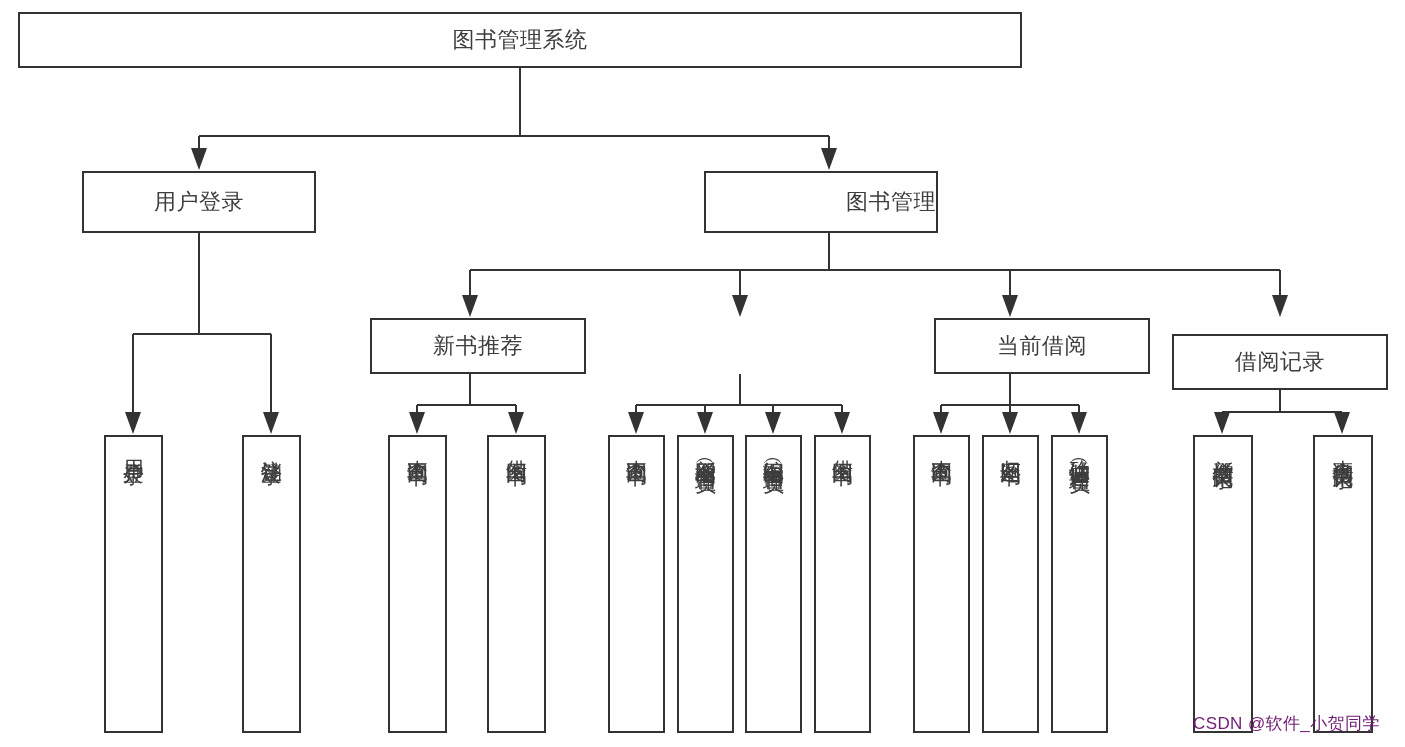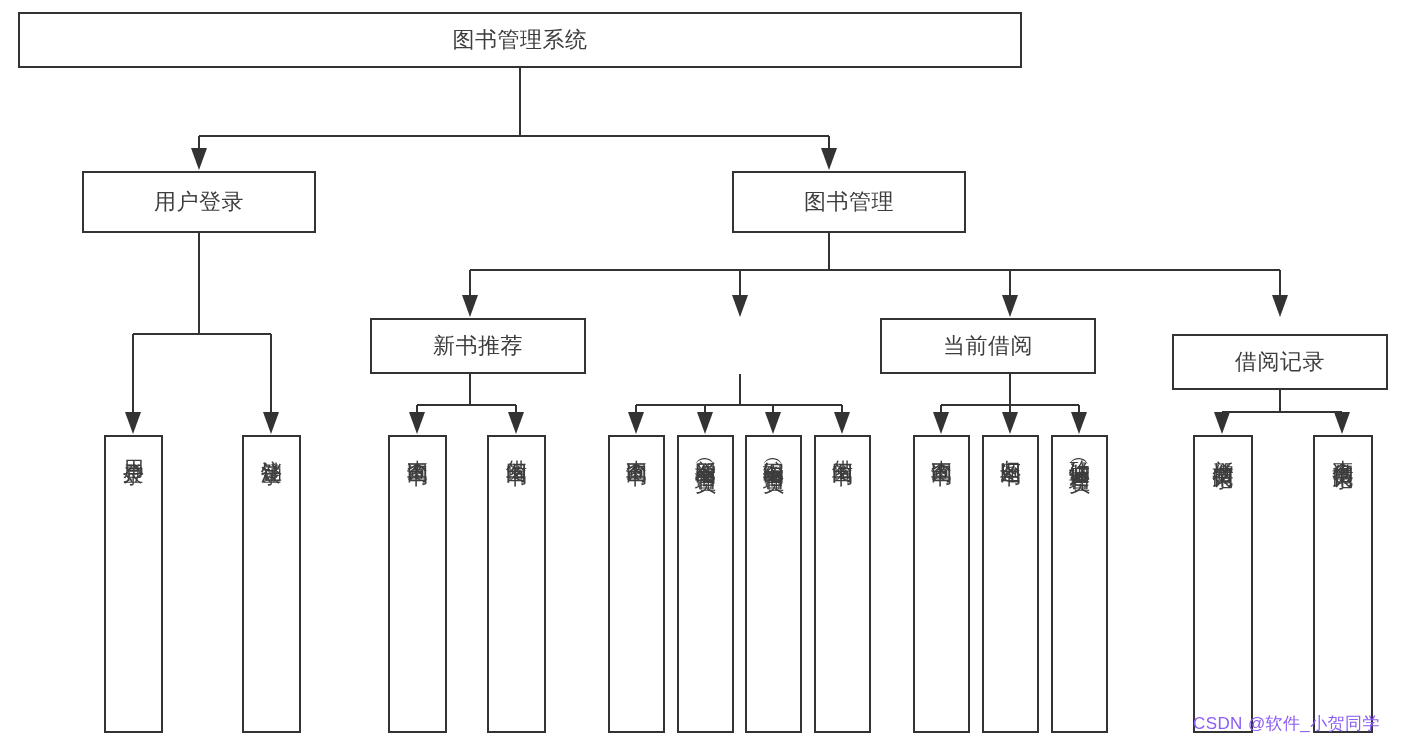--- a/index.html
+++ b/index.html
@@ -32,21 +32,21 @@
   .node.vert .lbl{
     writing-mode:vertical-rl;
     text-orientation:upright;
     white-space:nowrap;
     letter-spacing:2px;
     font-size:21px;
   }
   #watermark{
     position:absolute;
     left:1193px;top:712px;
-    color:#8b5cf6;
+    color:#701a75;
     font-size:17px;
     white-space:nowrap;
     letter-spacing:0.4px;
   }
 </style>
 </head>
 <body>
 
 <div id="canvas">
 
@@ -105,28 +105,28 @@
       <polygon points="1334,412 1350,412 1342,434" fill="#333333"></polygon>
     </svg>
 
   <div class="node" id="n-root" style="left: 18px; top: 12px; width: 1004px; height: 56px;">
     <span class="lbl">图书管理系统</span>
   </div>
 
   <div class="node" id="n-user_login" style="left: 82px; top: 171px; width: 234px; height: 62px;">
     <span class="lbl">用户登录</span>
   </div>
-  <div class="node" id="n-book_manage" style="left: 732px; top: 171px; width: 234px; height: 62px;">
+  <div class="node" id="n-book_manage" style="left: 704px; top: 171px; width: 234px; height: 62px; justify-content: flex-end;">
     <span class="lbl">图书管理</span>
   </div>
 
   <div class="node" id="n-new_book_rec" style="left: 370px; top: 318px; width: 216px; height: 56px;">
     <span class="lbl">新书推荐</span>
   </div>
-  <div class="node" id="n-current_borrow" style="left: 880px; top: 318px; width: 216px; height: 56px;">
+  <div class="node" id="n-current_borrow" style="left: 934px; top: 318px; width: 216px; height: 56px;">
     <span class="lbl">当前借阅</span>
   </div>
   <div class="node" id="n-borrow_record" style="left: 1172px; top: 334px; width: 216px; height: 56px;">
     <span class="lbl">借阅记录</span>
   </div>
 
   <div class="node vert" id="n-leaf_user_login" style="left: 104px; top: 435px; width: 59px; height: 298px;">
     <span class="lbl">用户登录</span>
   </div>
   <div class="node vert" id="n-leaf_logout" style="left: 242px; top: 435px; width: 59px; height: 298px;">

